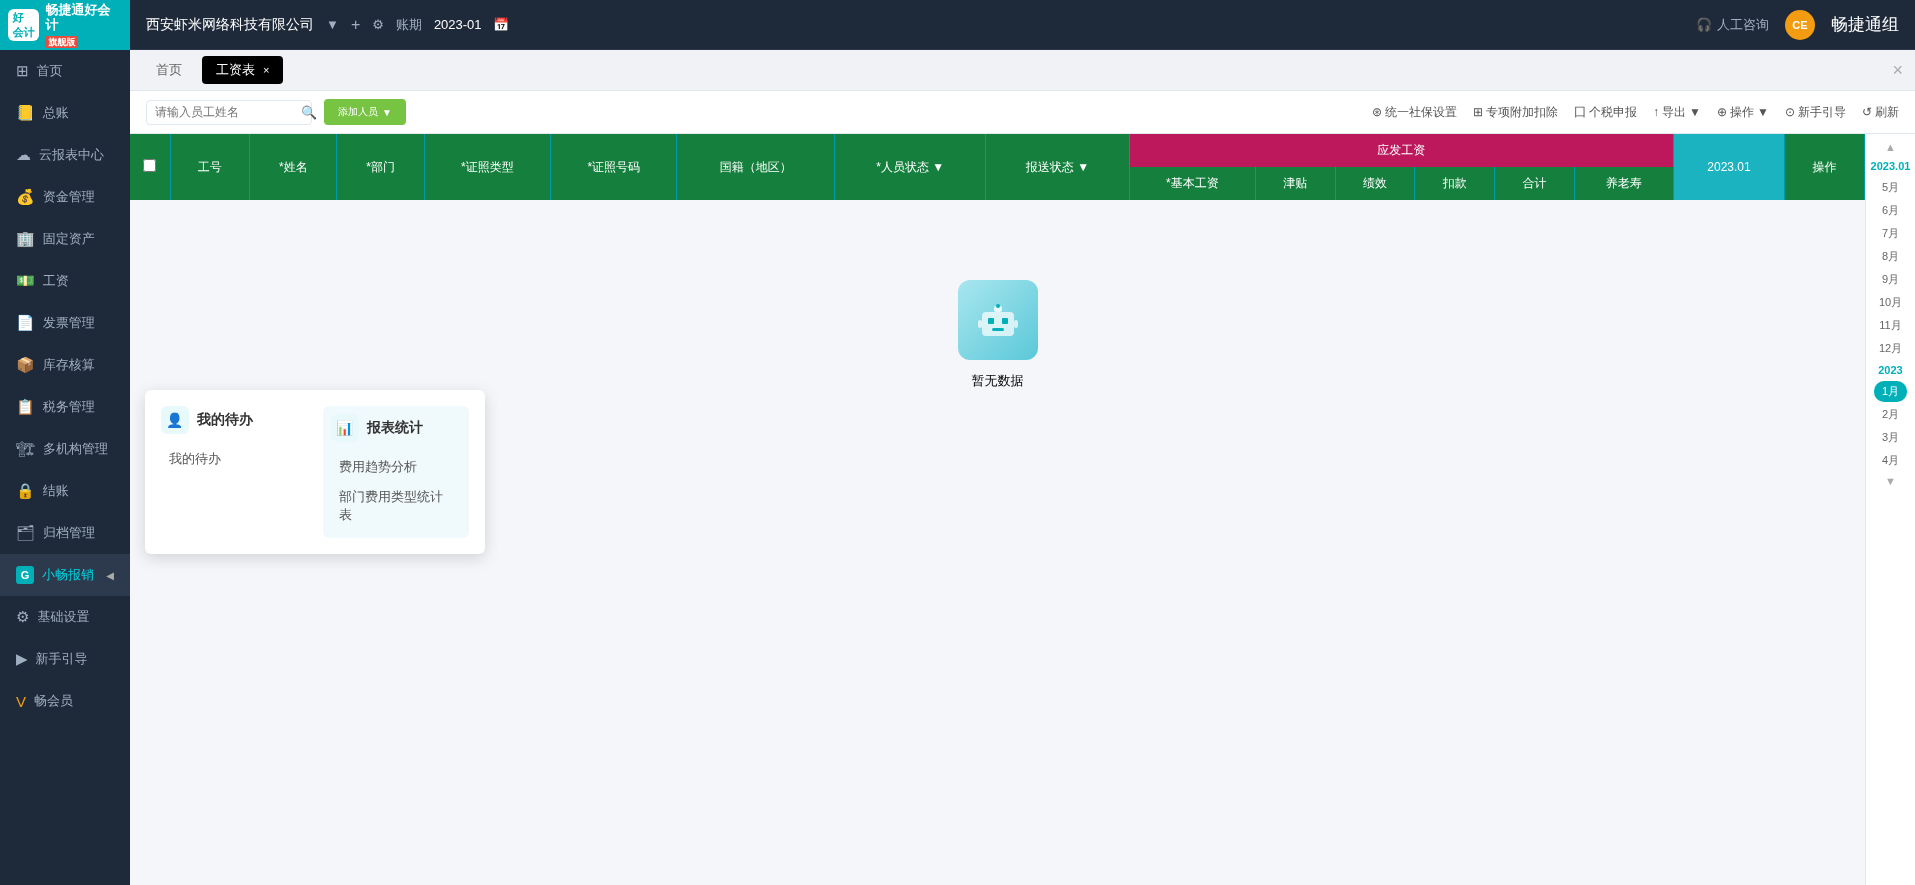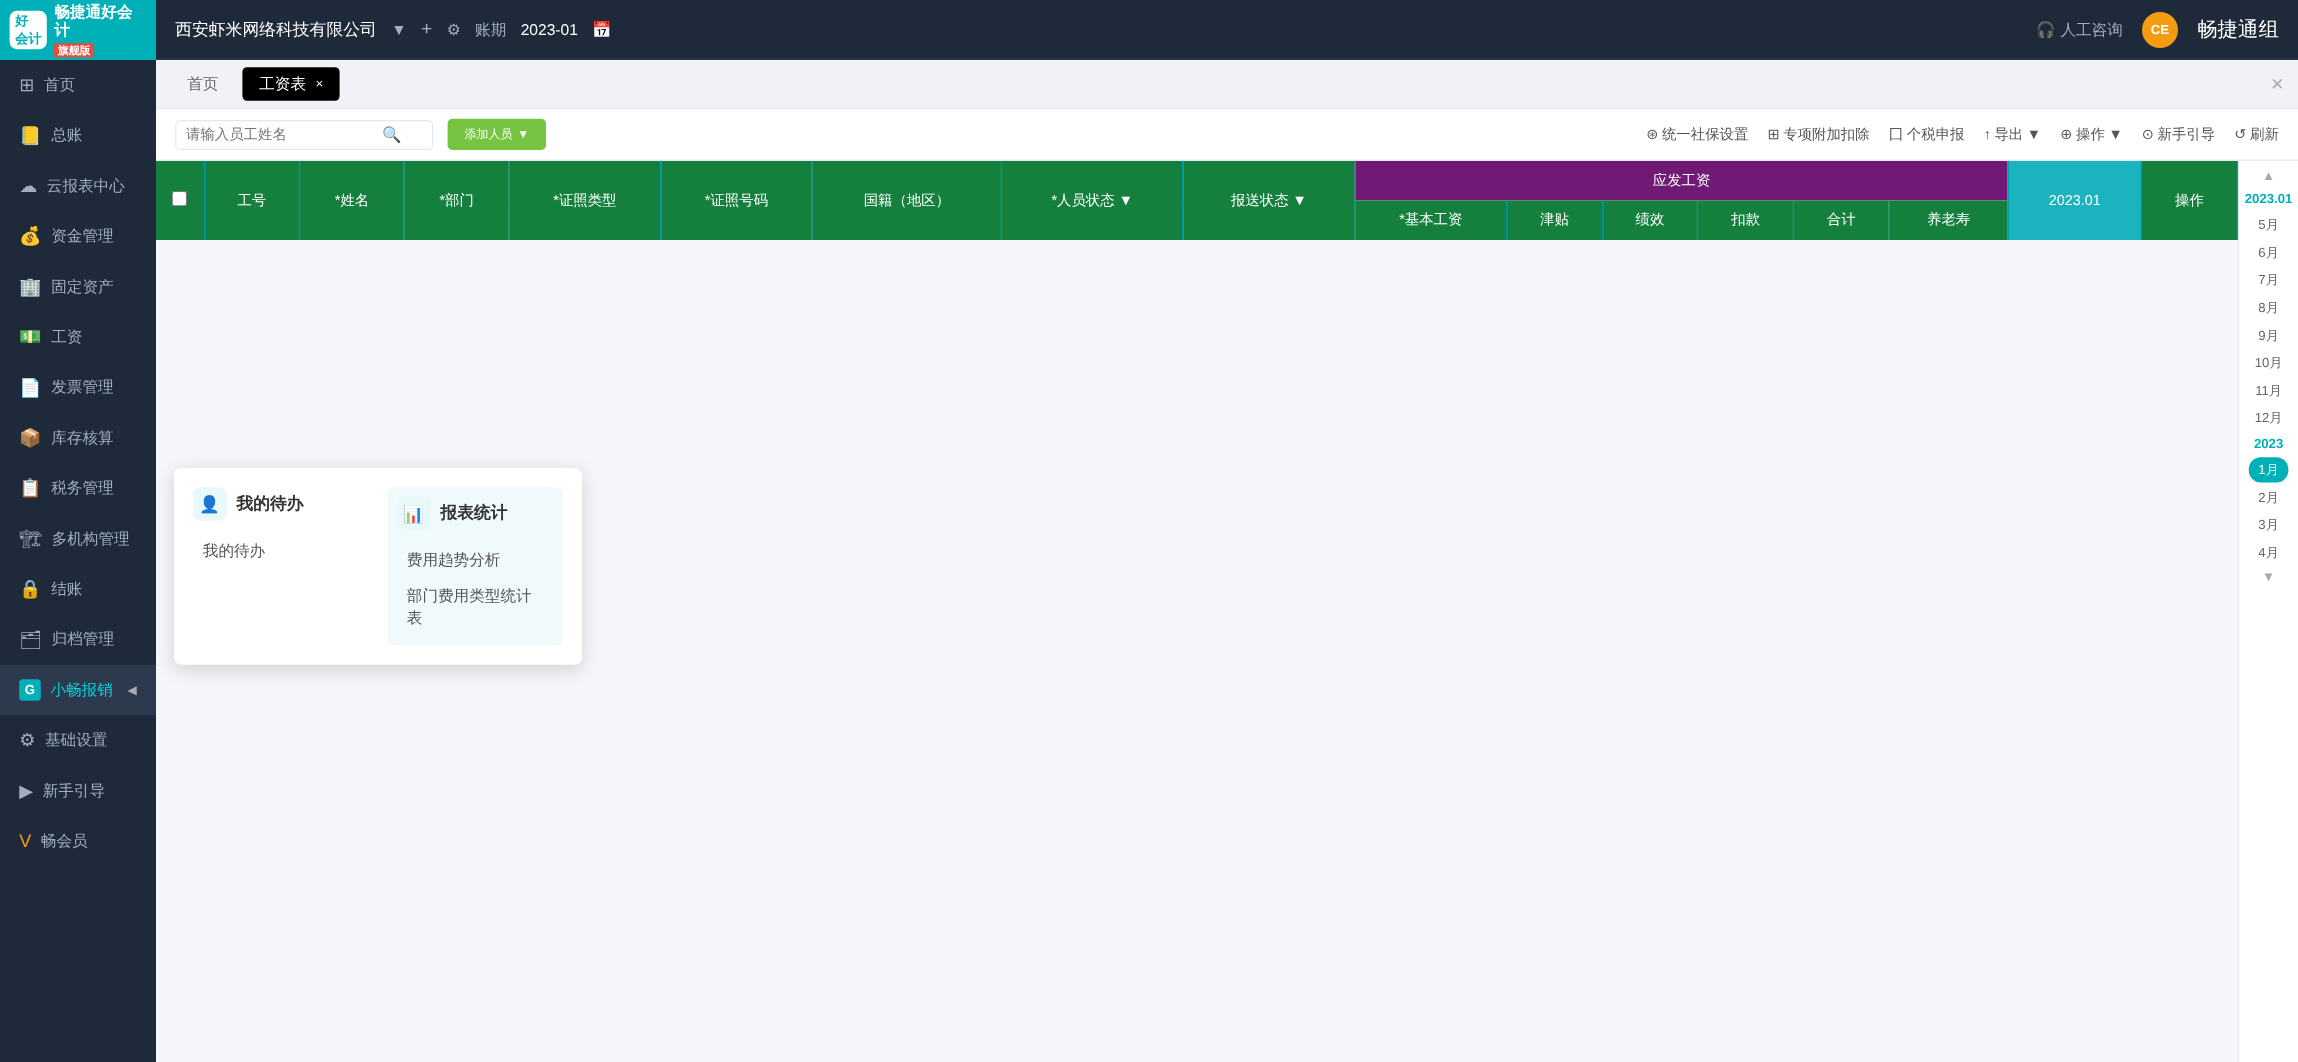--- a/index.html
+++ b/index.html
@@ -101,22 +101,22 @@
       align-items: center;
       padding: 8px 16px;
       gap: 12px;
       border-bottom: 1px solid #e2e8f0;
     }
     .search-box {
       display: flex; align-items: center;
       border: 1px solid #e2e8f0;
       border-radius: 4px;
       padding: 4px 8px;
-      gap: 24px;
-      width: 215px;
+      gap: 6px;
+      width: 166px;
     }
     .search-box input {
       border: none; outline: none;
       font-size: 12px; color: #999;
       width: 140px;
     }
     .search-icon { color: #aaa; }
     .btn-add {
       background: #76c442;
       color: white;
@@ -146,21 +146,21 @@
       background: #15803d;
       color: white;
       padding: 8px 12px;
       font-size: 12px;
       font-weight: normal;
       border-right: 1px solid #0099a8;
       white-space: nowrap;
       text-align: center;
     }
     .salary-table th.group-header {
-      background: #701a75;
+      background: #be185d;
     }
     .checkbox-th { width: 40px; }
     .empty-state {
       display: flex;
       flex-direction: column;
       align-items: center;
       justify-content: center;
       padding: 80px 0;
     }
     .empty-icon {
@@ -433,20 +433,36 @@
                 <th>绩效</th>
                 <th>扣款</th>
                 <th>合计</th>
                 <th>养老寿</th>
               </tr>
             </thead>
             <tbody>
             </tbody>
           </table>
 
+          <div class="empty-state">
+            <div class="empty-icon">
+
+              <svg width="48" height="48" viewBox="0 0 48 48" fill="none">
+                <rect x="8" y="16" width="32" height="24" rx="4" fill="rgba(255,255,255,0.7)"></rect>
+                <rect x="14" y="22" width="6" height="6" rx="1" fill="#00b0b9"></rect>
+                <rect x="28" y="22" width="6" height="6" rx="1" fill="#00b0b9"></rect>
+                <rect x="18" y="32" width="12" height="3" rx="1.5" fill="#00b0b9"></rect>
+                <rect x="20" y="10" width="8" height="6" rx="2" fill="rgba(255,255,255,0.8)"></rect>
+                <circle cx="24" cy="10" r="2" fill="#00b0b9"></circle>
+                <rect x="4" y="24" width="4" height="8" rx="2" fill="rgba(255,255,255,0.7)"></rect>
+                <rect x="40" y="24" width="4" height="8" rx="2" fill="rgba(255,255,255,0.7)"></rect>
+              </svg>
+            </div>
+            <span>暂无数据</span>
+          </div>
 
         </div>
       </div>
 
       <div class="timeline">
         <div class="timeline-nav">▲</div>
         <div class="timeline-item" style="color:#00b0b9;font-weight:bold;font-size:11px;">2023.01</div>
         <div class="timeline-item">5月</div>
         <div class="timeline-item">6月</div>
         <div class="timeline-item">7月</div>

